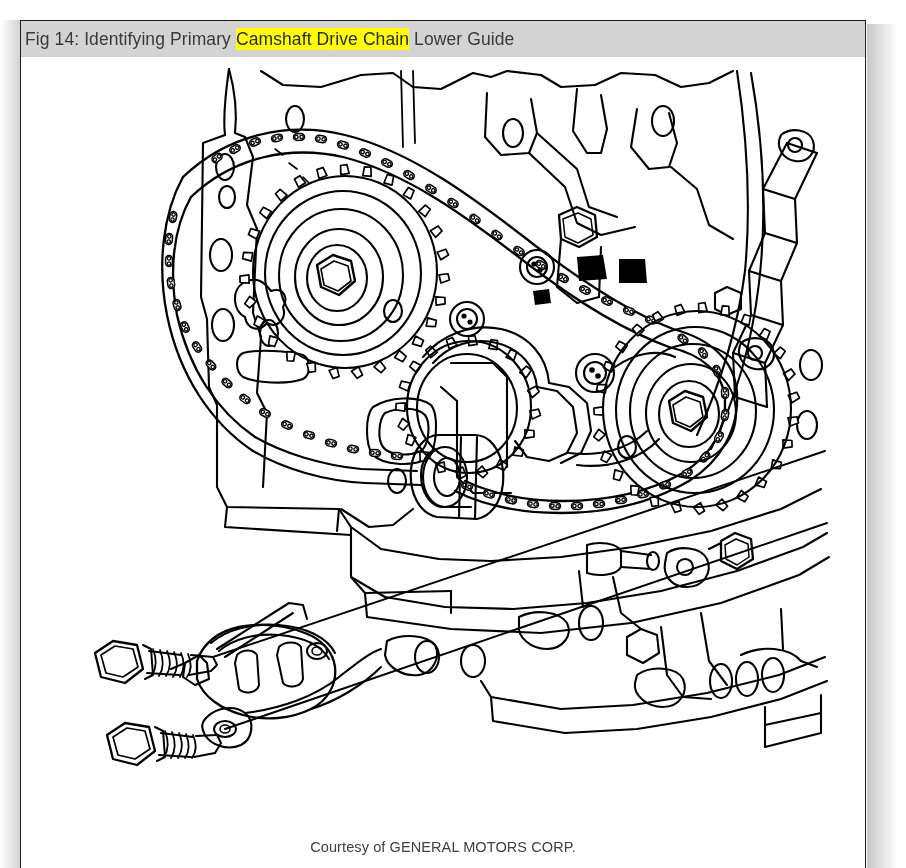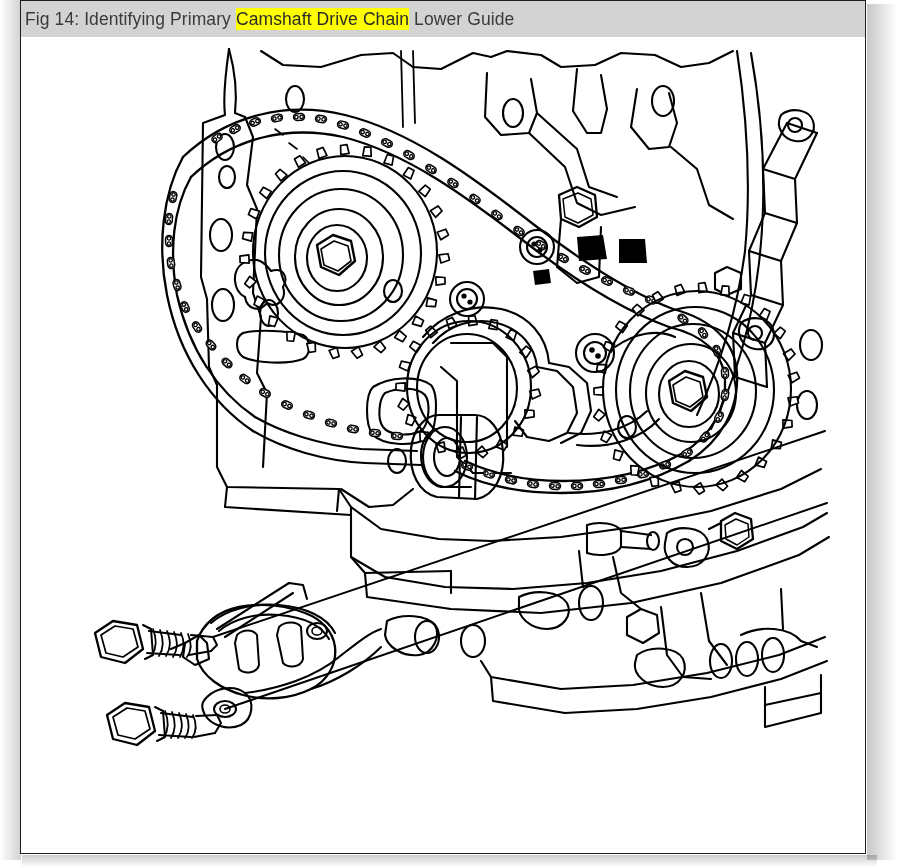--- a/index.html
+++ b/index.html
@@ -11,20 +11,21 @@
     overflow: hidden;
     background: #ffffff;
     font-family: "Liberation Sans", sans-serif;
   }
 
   #root {
     position: relative;
     width: 906px;
     height: 748px;
     background: #ffffff;
+    margin-top: 20px;
   }
 
   
   .shadow-right {
     position: absolute;
     left: 867px;
     top: 4px;
     width: 30px;
     height: 856px;
     background: linear-gradient(to right, rgba(0,0,0,0.22), rgba(0,0,0,0.0));
@@ -875,15 +876,16 @@
 
             <path d="M192,600 L804,394"></path>
 
             <path d="M204,672 L806,466"></path>
           </g>
 
         </g>
       </svg>
     </div>
 
+    <div class="caption">Courtesy of GENERAL MOTORS CORP.</div>
 
   </div>
 </div>
 
 </body></html>

